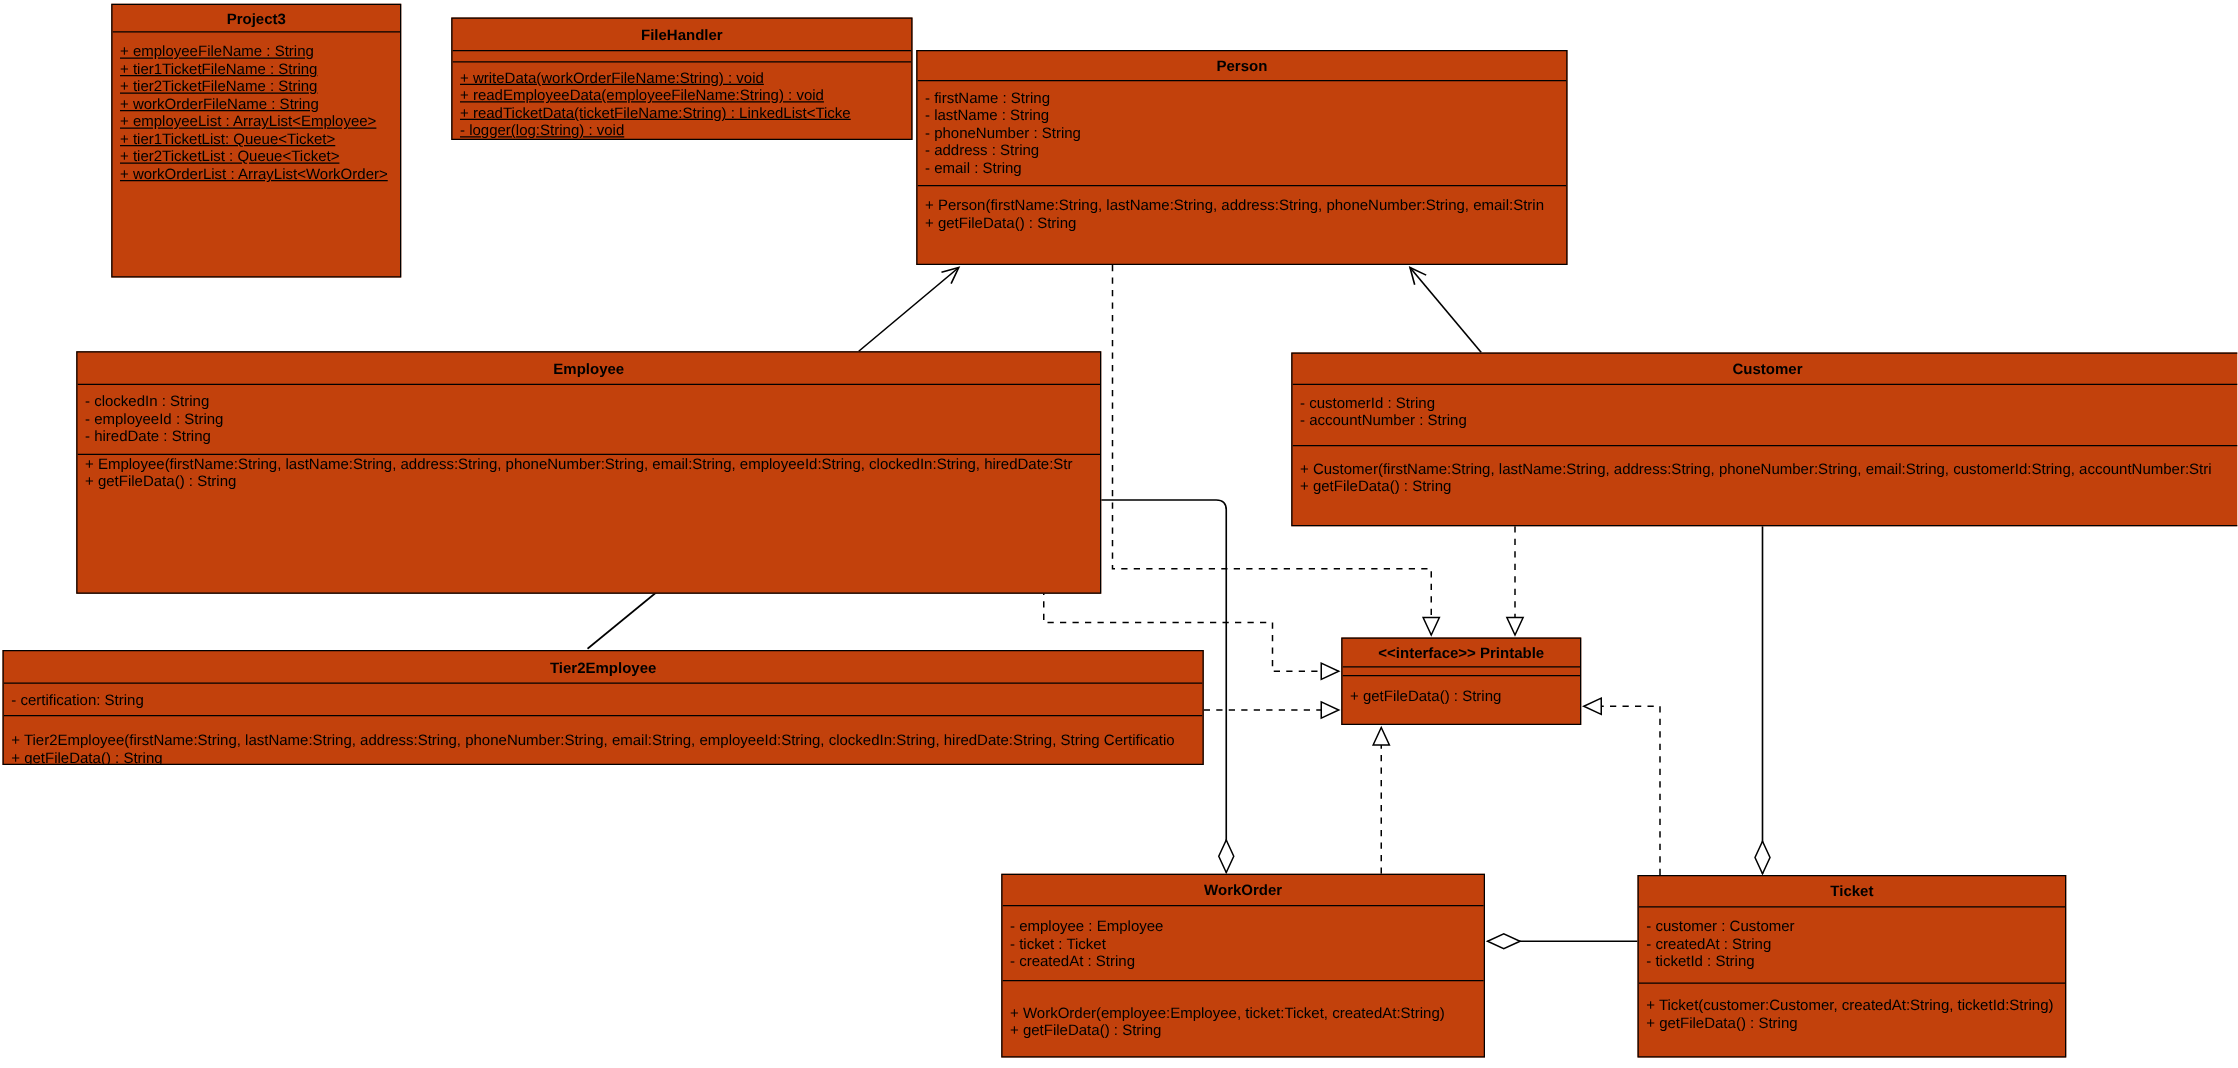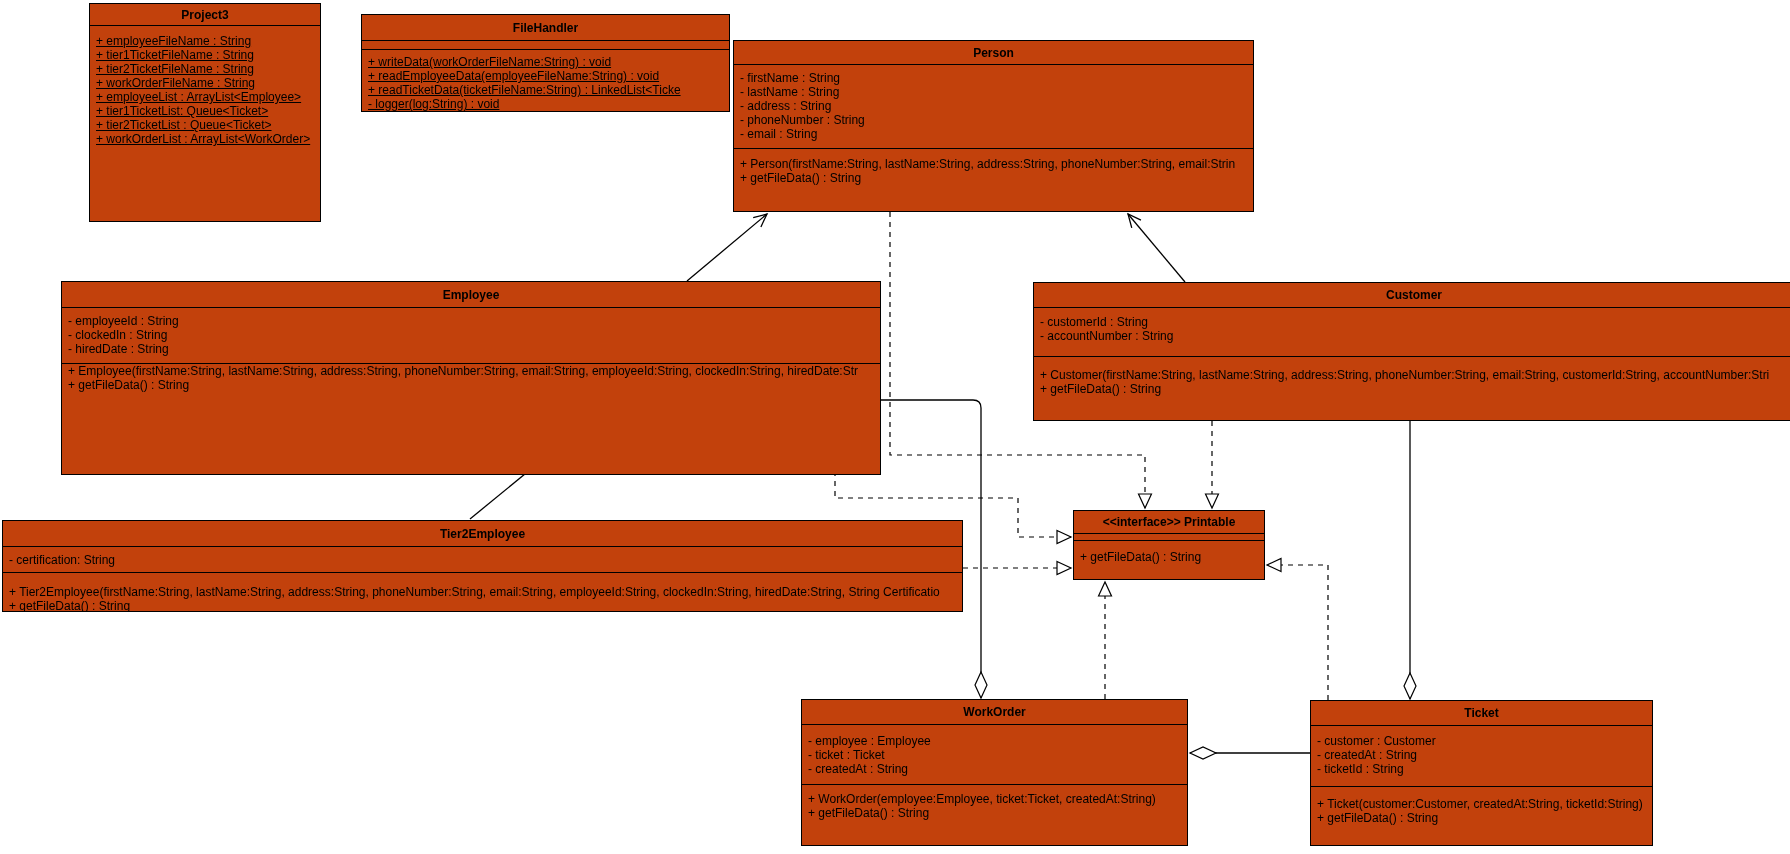--- a/index.html
+++ b/index.html
@@ -96,35 +96,35 @@
       <div class="row u">+ readTicketData(ticketFileName:String) : LinkedList&lt;Ticke</div>
       <div class="row u">- logger(log:String) : void</div>
     </div>
   </div>
 
   <div class="uml-class" style="left:733px;top:40px;width:521px;height:172px">
     <div class="uml-title" style="height:24px">Person</div>
     <div class="uml-attrs" style="height:83px;padding-top:6px">
       <div class="row">- firstName : String</div>
       <div class="row">- lastName : String</div>
+      <div class="row">- phoneNumber : String</div>
       <div class="row">- address : String</div>
-      <div class="row">- phoneNumber : String</div>
       <div class="row">- email : String</div>
     </div>
     <div class="uml-methods" style="height:63px;padding-top:8px">
       <div class="row">+ Person(firstName:String, lastName:String, address:String, phoneNumber:String, email:Strin</div>
       <div class="row">+ getFileData() : String</div>
     </div>
   </div>
 
   <div class="uml-class" style="left:61px;top:281px;width:820px;height:194px">
     <div class="uml-title" style="height:26px">Employee</div>
     <div class="uml-attrs" style="height:55px;padding-top:6px">
+      <div class="row">- clockedIn : String</div>
       <div class="row">- employeeId : String</div>
-      <div class="row">- clockedIn : String</div>
       <div class="row">- hiredDate : String</div>
     </div>
     <div class="uml-methods" style="height:67px;">
       <div class="row">+ Employee(firstName:String, lastName:String, address:String, phoneNumber:String, email:String, employeeId:String, clockedIn:String, hiredDate:Str</div>
       <div class="row">+ getFileData() : String</div>
     </div>
   </div>
 
   <div class="uml-class" style="left:1033px;top:282px;width:762px;height:139px">
     <div class="uml-title" style="height:25px">Customer</div>
@@ -157,21 +157,21 @@
     </div>
   </div>
 
   <div class="uml-class" style="left:801px;top:699px;width:387px;height:147px">
     <div class="uml-title" style="height:25px">WorkOrder</div>
     <div class="uml-attrs" style="height:59px;padding-top:9px">
       <div class="row">- employee : Employee</div>
       <div class="row">- ticket : Ticket</div>
       <div class="row">- createdAt : String</div>
     </div>
-    <div class="uml-methods" style="height:61px;padding-top:7px">
+    <div class="uml-methods" style="height:61px;padding-top:18px">
       <div class="row">+ WorkOrder(employee:Employee, ticket:Ticket, createdAt:String)</div>
       <div class="row">+ getFileData() : String</div>
     </div>
   </div>
 
   <div class="uml-class" style="left:1310px;top:700px;width:343px;height:146px">
     <div class="uml-title" style="height:25px">Ticket</div>
     <div class="uml-attrs" style="height:60px;padding-top:8px">
       <div class="row">- customer : Customer</div>
       <div class="row">- createdAt : String</div>

